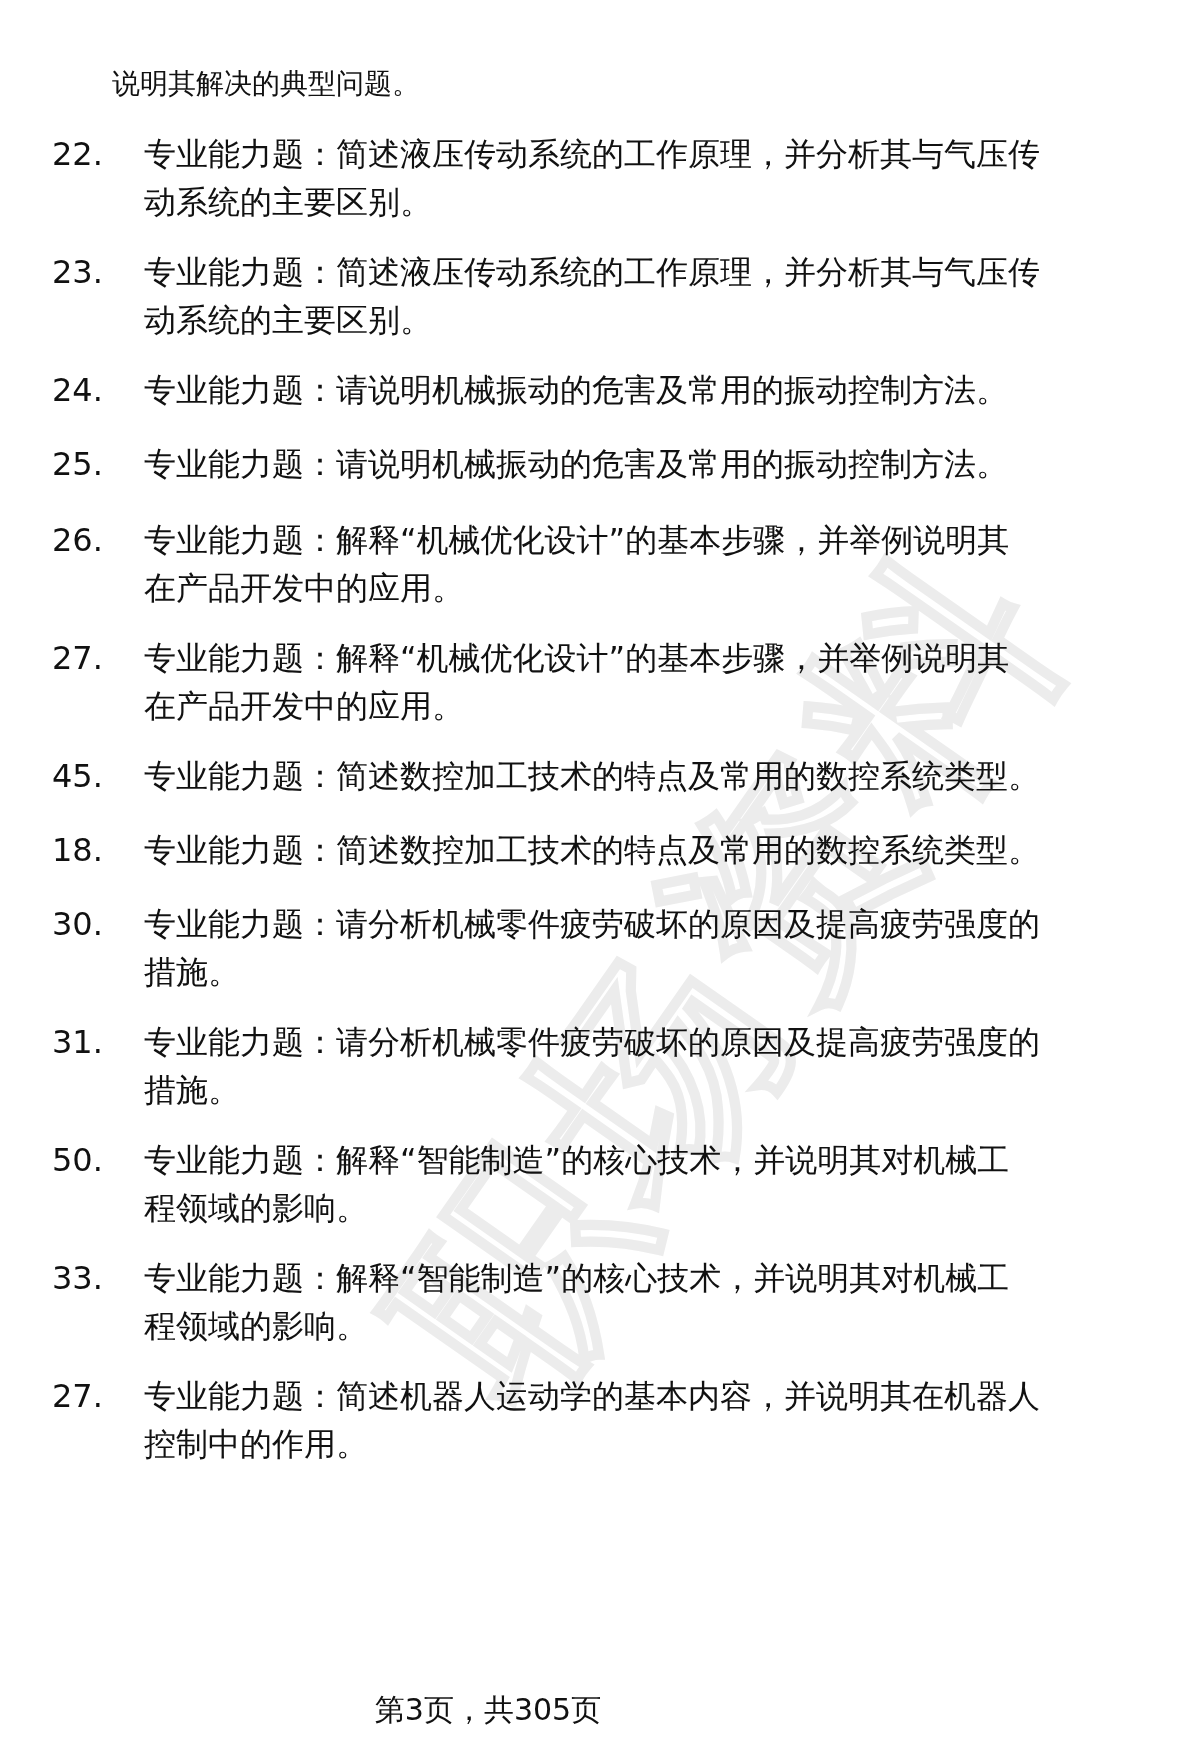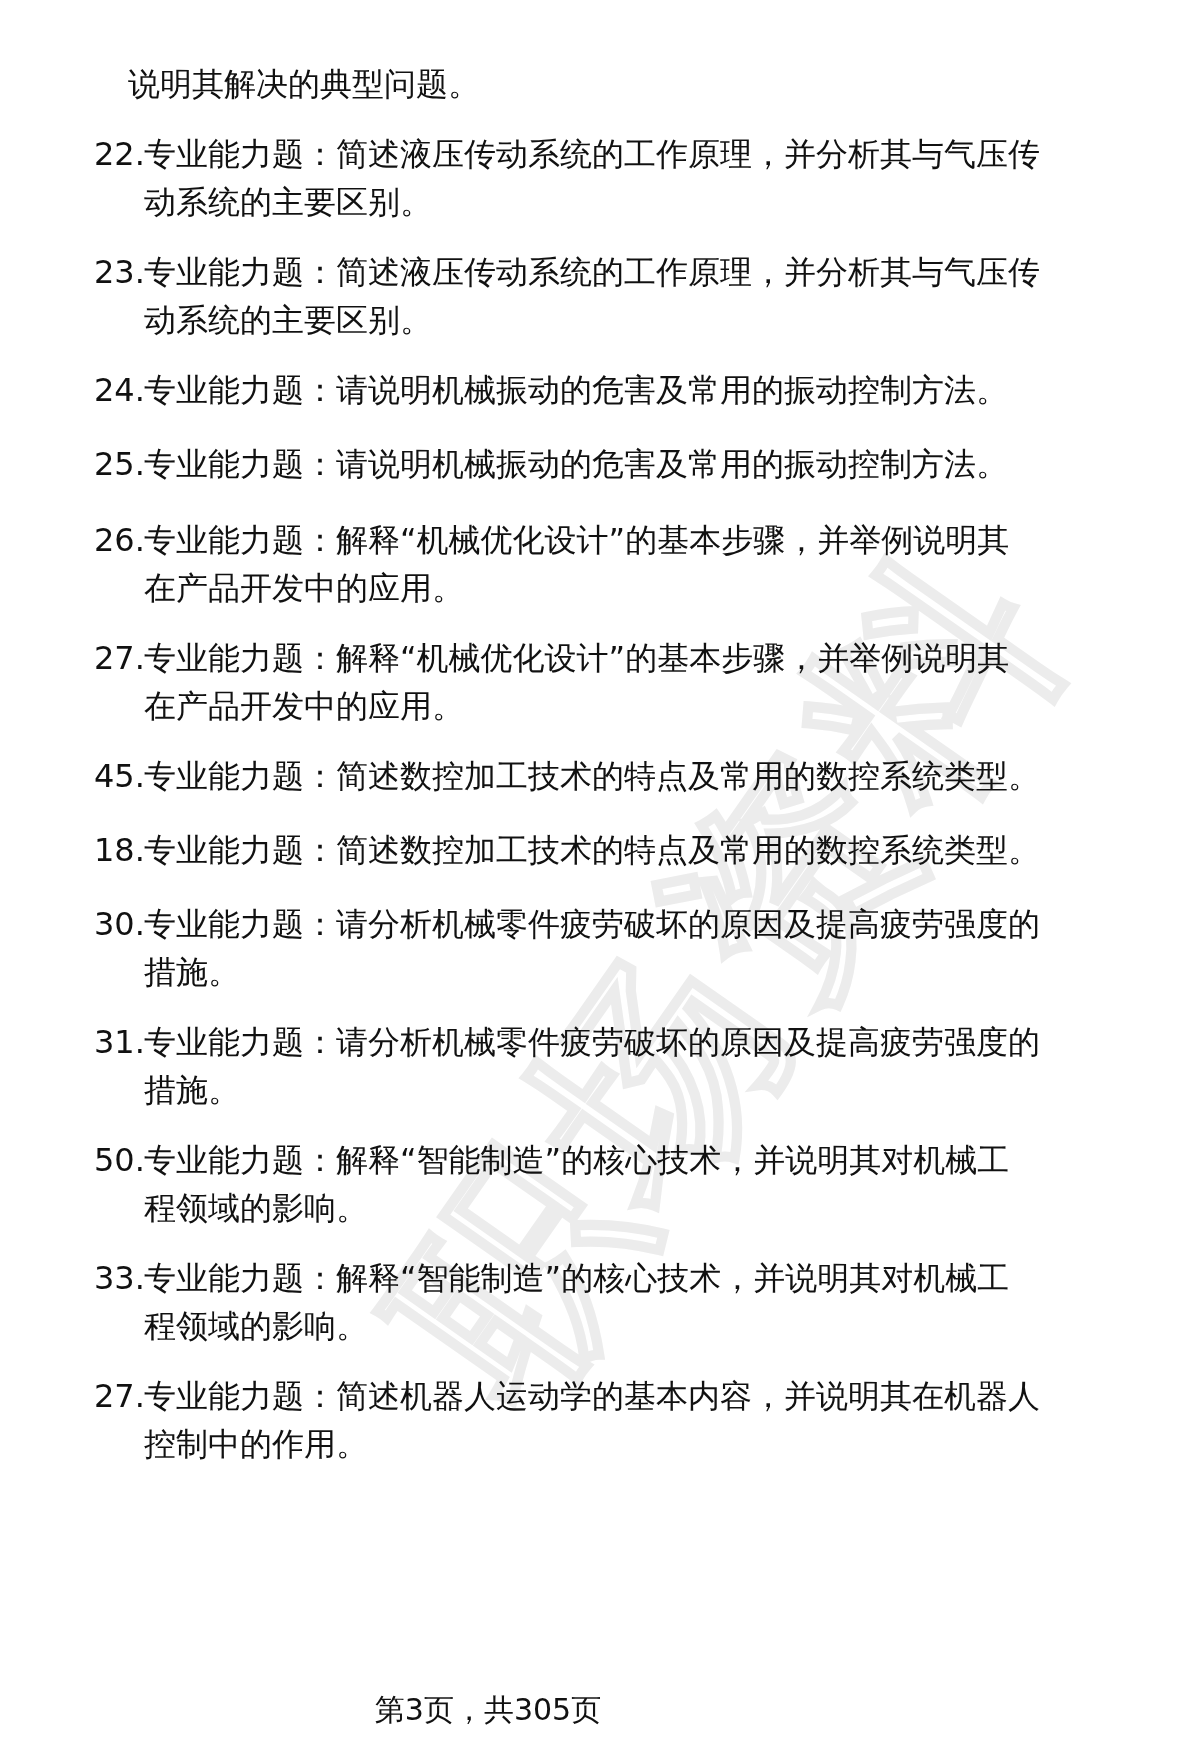--- a/index.html
+++ b/index.html
@@ -12,29 +12,29 @@
     position: absolute; left: 180px; top: 820px;
     font-size: 230px; font-weight: bold; letter-spacing: 10px;
     color: transparent;
     -webkit-text-stroke: 3px #ececec;
     transform: rotate(-55deg); transform-origin: center;
     white-space: nowrap; pointer-events: none; z-index: 0;
     width: 1100px; text-align: center;
   }
   .content { position: absolute; left: 0; top: 0; width: 1200px; z-index: 1; }
   .cont-line {
-    position: absolute; left: 128px; top: 62px;
-    font-size: 32px; line-height: 44px; text-align: right;
+    position: absolute; left: 112px; top: 62px;
+    font-size: 28px; line-height: 44px; text-align: right;
   }
   .item {
     position: absolute; left: 0; width: 1200px;
     font-size: 32px; line-height: 48px;
   }
   .item .num {
-    position: absolute; left: 52px; top: 0; width: 60px; margin-left: 42px;
+    position: absolute; left: 52px; top: 0; width: 60px;
   }
   .item .text {
     position: absolute; left: 144px; top: 0; width: 1020px;
   }
   .footer {
     position: absolute; left: 0; top: 1690px; width: 976px;
     text-align: center; font-size: 30px; line-height: 40px;
   }
 </style>
 </head>

